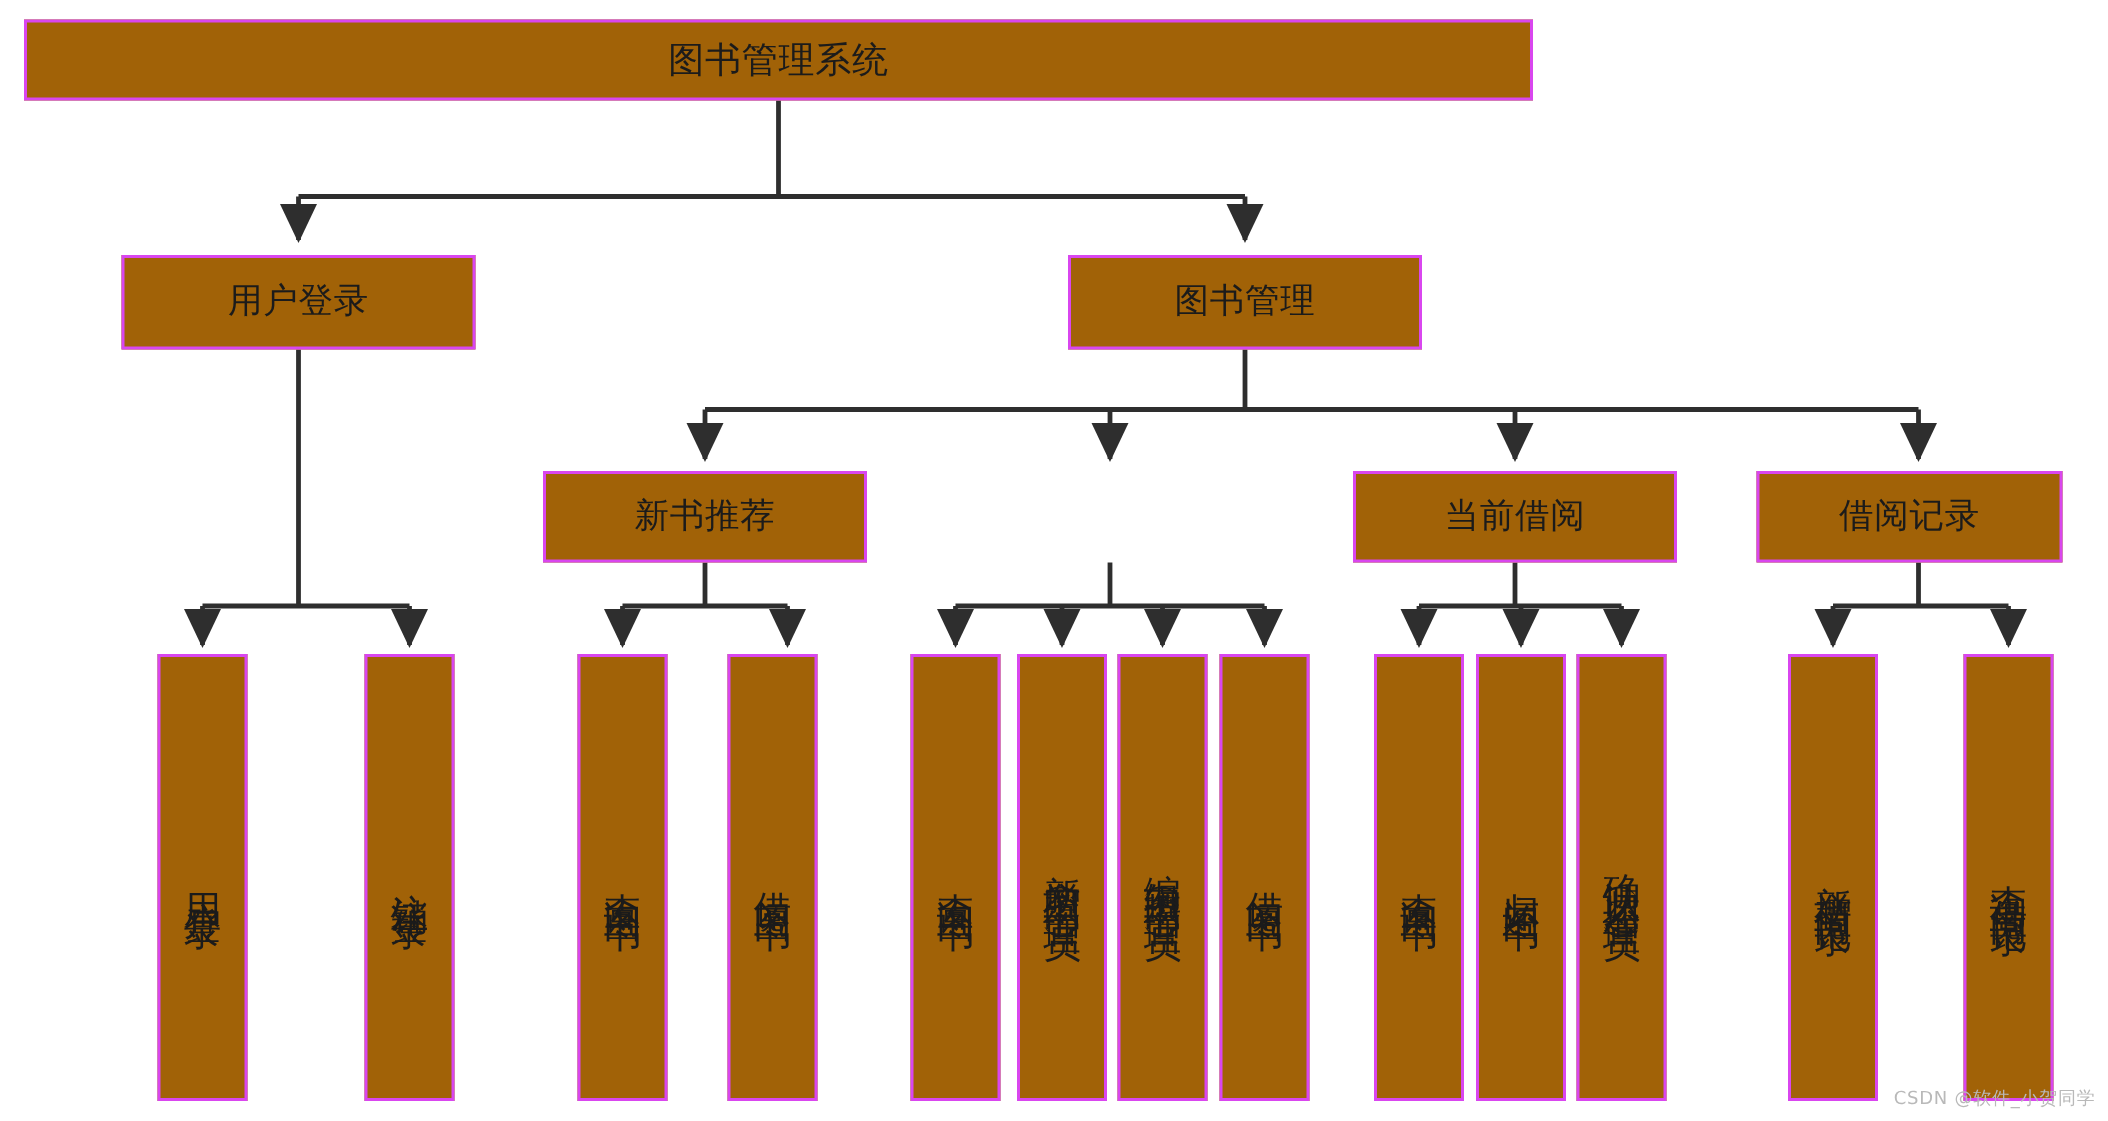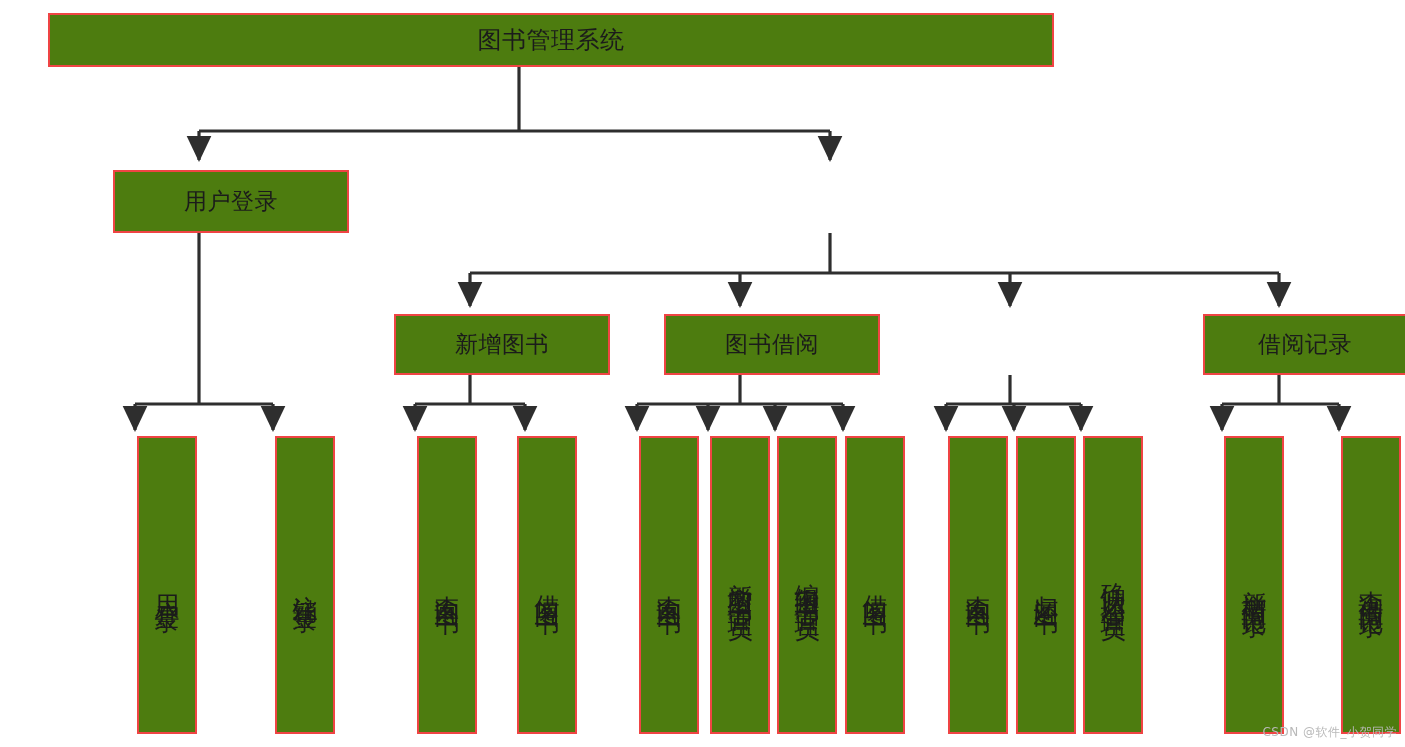--- a/index.html
+++ b/index.html
@@ -21,27 +21,26 @@
     position: absolute;
     left: 0;
     top: 0;
     width: 1405px;
     height: 747px;
     pointer-events: none;
   }
   .node {
     position: absolute;
     box-sizing: border-box;
-    background: #4d7c0f;
-    border: 2px solid #ef4444;
+    background: #a16207;
+    border: 2px solid #d946ef;
     display: flex;
     align-items: center;
     justify-content: center;
     color: #1b1b1b;
-    margin-left: 32px;
   }
   .node .label {
     display: block;
     text-align: center;
     line-height: 1.18;
     letter-spacing: 0.5px;
   }
   
   .node.horiz .label {
     font-size: 23px;
@@ -129,26 +128,29 @@
     </g>
   </svg>
 
   <div class="node horiz root" style="left:16px; top:13px; width:1006px; height:54px;">
     <span class="label">图书管理系统</span>
   </div>
 
   <div class="node horiz" style="left:81px; top:170px; width:236px; height:63px;">
     <span class="label">用户登录</span>
   </div>
+  <div class="node horiz" style="left:712px; top:170px; width:236px; height:63px;">
+    <span class="label">图书管理</span>
+  </div>
 
   <div class="node horiz" style="left:362px; top:314px; width:216px; height:61px;">
-    <span class="label">新增图书</span>
-  </div>
-  <div class="node horiz" style="left:632px; top:314px; width:216px; height:61px;">
-    <span class="label">图书借阅</span>
+    <span class="label">新书推荐</span>
+  </div>
+  <div class="node horiz" style="left:902px; top:314px; width:216px; height:61px;">
+    <span class="label">当前借阅</span>
   </div>
   <div class="node horiz" style="left:1171px; top:314px; width:204px; height:61px;">
     <span class="label">借阅记录</span>
   </div>
 
   <div class="node vert" style="left:105px; top:436px; width:60px; height:298px;">
     <span class="label">用户登录</span>
   </div>
   <div class="node vert" style="left:243px; top:436px; width:60px; height:298px;">
     <span class="label">注销登录</span>

